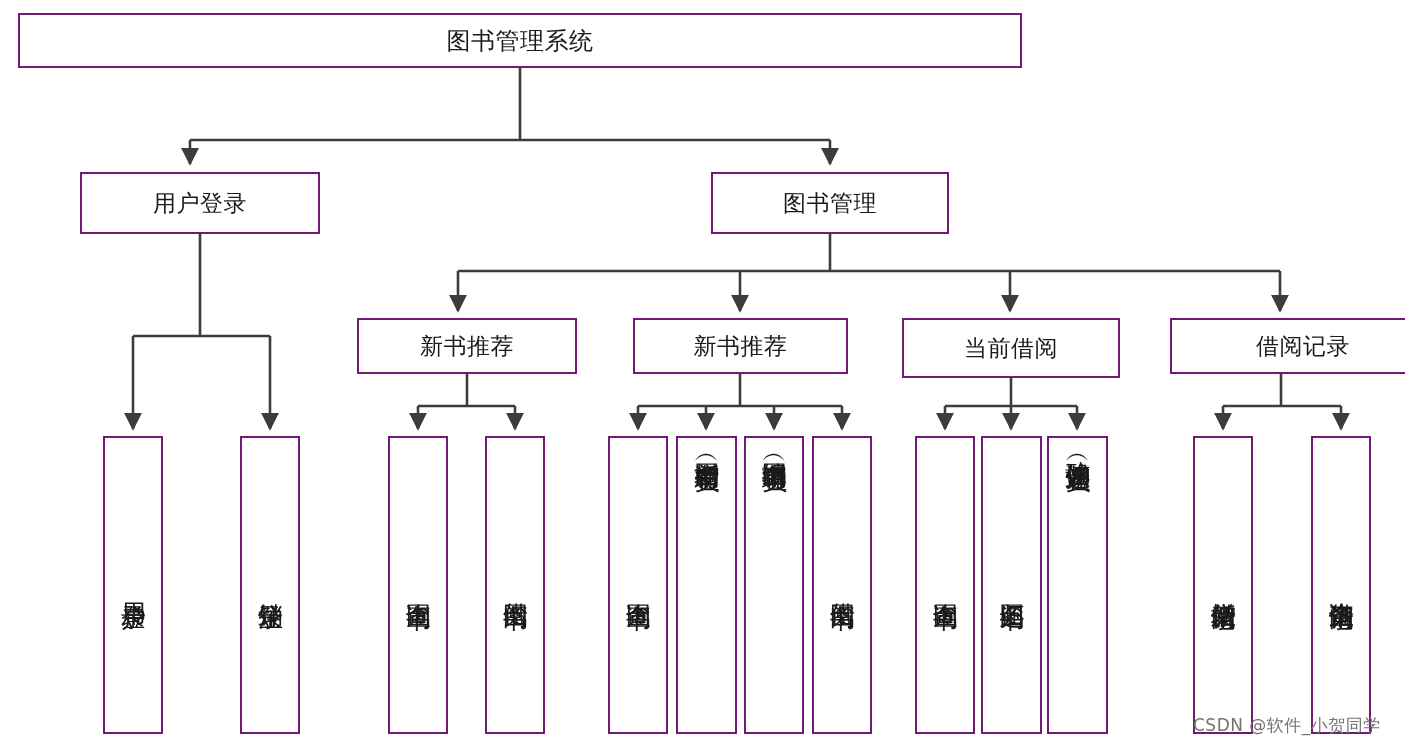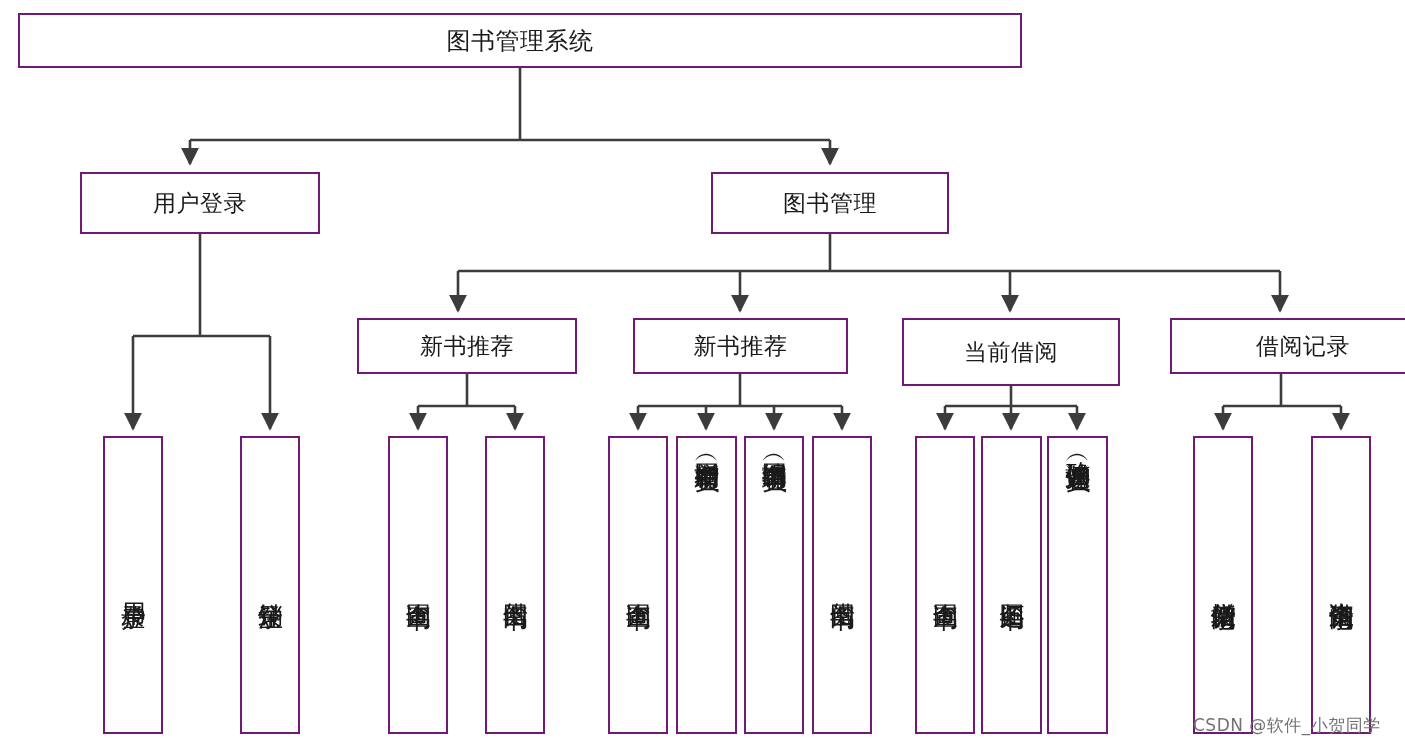--- a/index.html
+++ b/index.html
@@ -145,21 +145,21 @@
   </div>
 
   <div class="node horiz" style="left:711px; top:172px; width:238px; height:62px;">
     <span class="label">图书管理</span>
   </div>
 
   <div class="node horiz" style="left:633px; top:318px; width:215px; height:56px;">
     <span class="label">新书推荐</span>
   </div>
 
-  <div class="node horiz" style="left:902px; top:318px; width:218px; height:68px;">
+  <div class="node horiz" style="left:902px; top:318px; width:218px; height:60px;">
     <span class="label">当前借阅</span>
   </div>
 
   <div class="node horiz" style="left:1170px; top:318px; width:266px; height:56px;">
     <span class="label">借阅记录</span>
   </div>
 
   <div class="node vert centered" style="left:103px; top:436px; width:60px; height:298px;">
     <span class="label">用户登录</span>
   </div>

